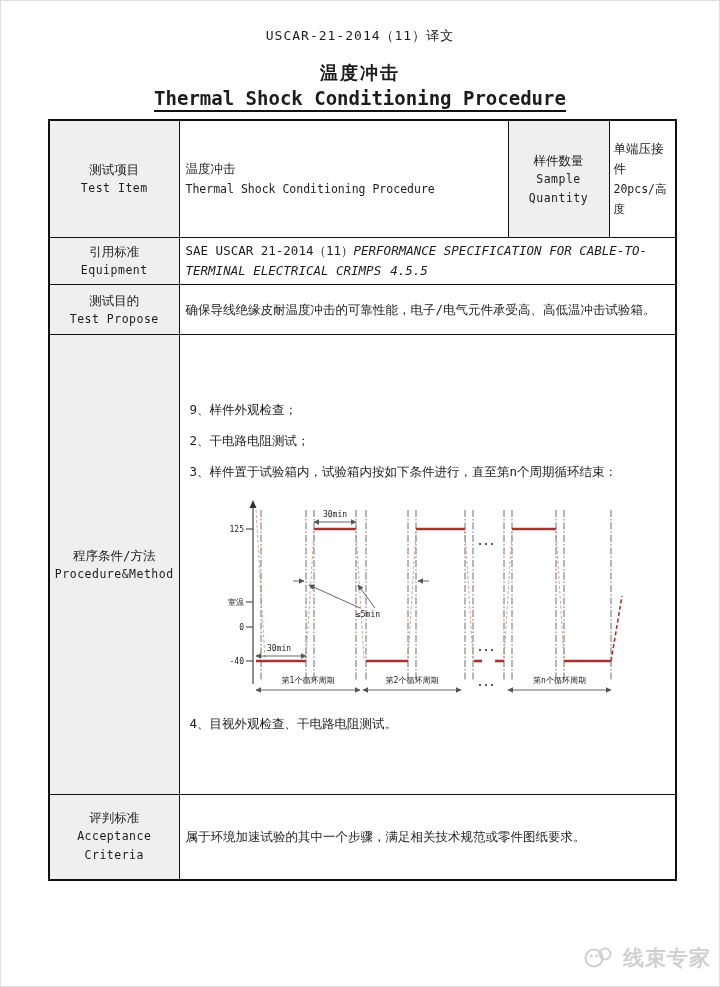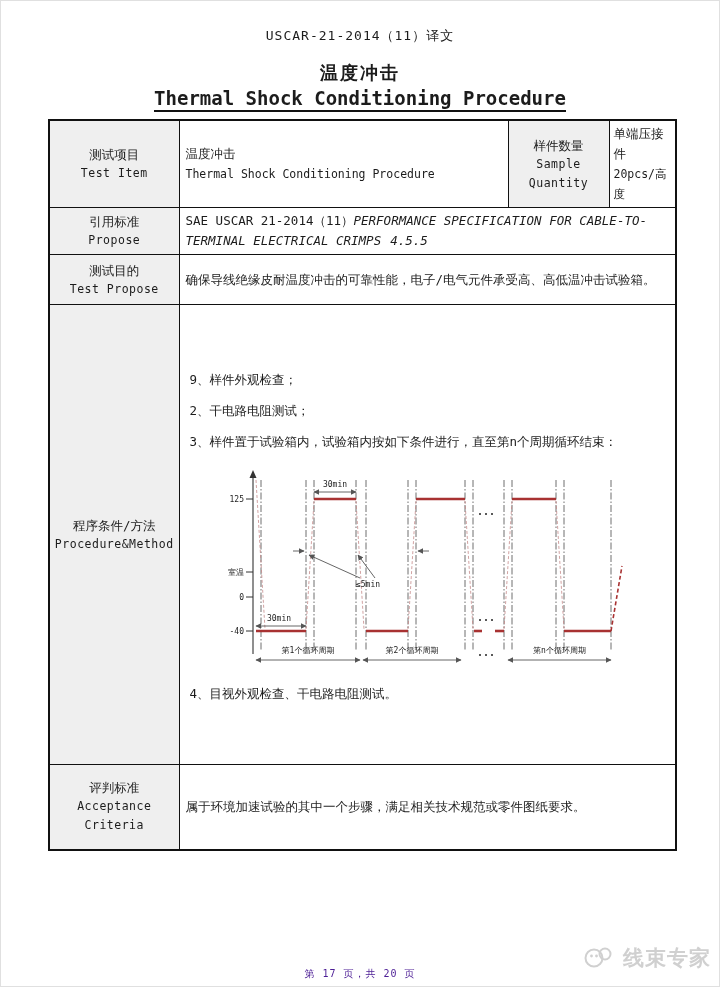--- a/index.html
+++ b/index.html
@@ -66,30 +66,30 @@
       <div class="en">Test Item</div>
     </td>
     <td class="val">
       <div>温度冲击</div>
       <div class="en">Thermal Shock Conditioning Procedure</div>
     </td>
     <td class="lbl">
       <div>样件数量</div>
       <div class="en">Sample Quantity</div>
     </td>
-    <td class="val" style="padding:3px 4px;">
+    <td class="val" style="padding:18px 4px;">
       <div>单端压接件</div>
       <div class="en">20pcs/高度</div>
     </td>
   </tr>
 
   <tr style="height:45px">
     <td class="lbl">
       <div>引用标准</div>
-      <div class="en">Propose</div>
+      <div class="en">Equipment</div>
     </td>
     <td class="val" colspan="3">
       <span>SAE USCAR 21-2014（11）</span><span class="italic">PERFORMANCE SPECIFICATION FOR CABLE-TO-TERMINAL ELECTRICAL CRIMPS</span><span class="italic sp">4.5.5</span>
     </td>
   </tr>
 
   <tr style="height:50px">
     <td class="lbl">
       <div>测试目的</div>
       <div class="en">Test Propose</div>

